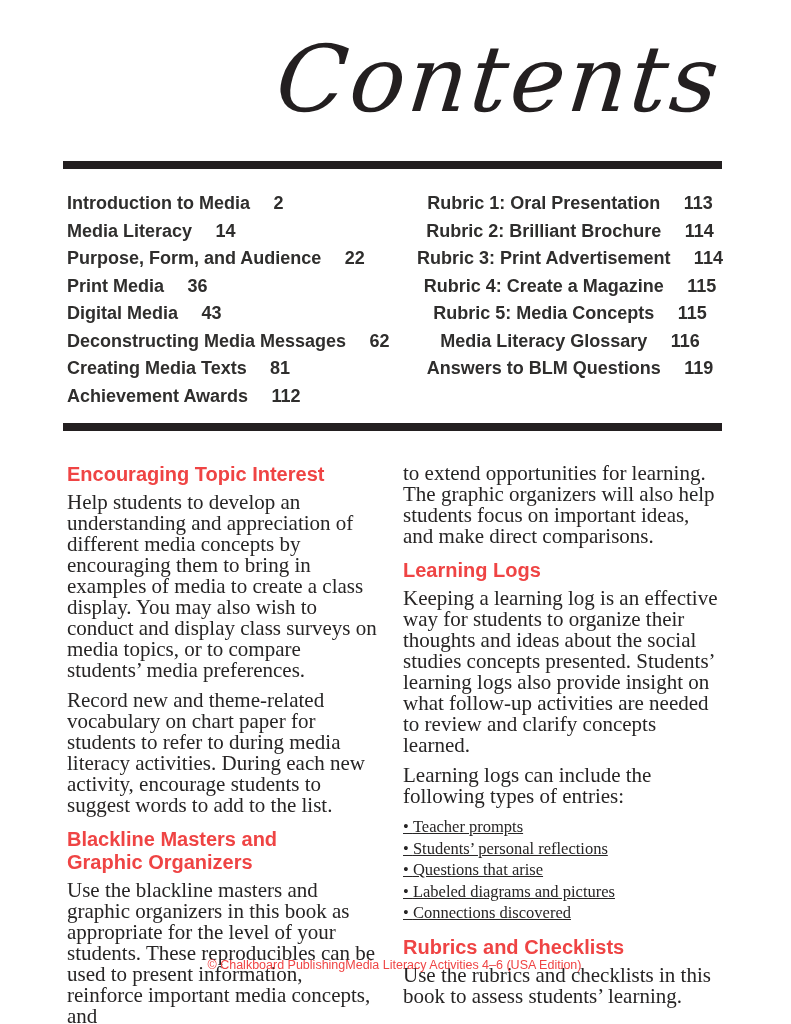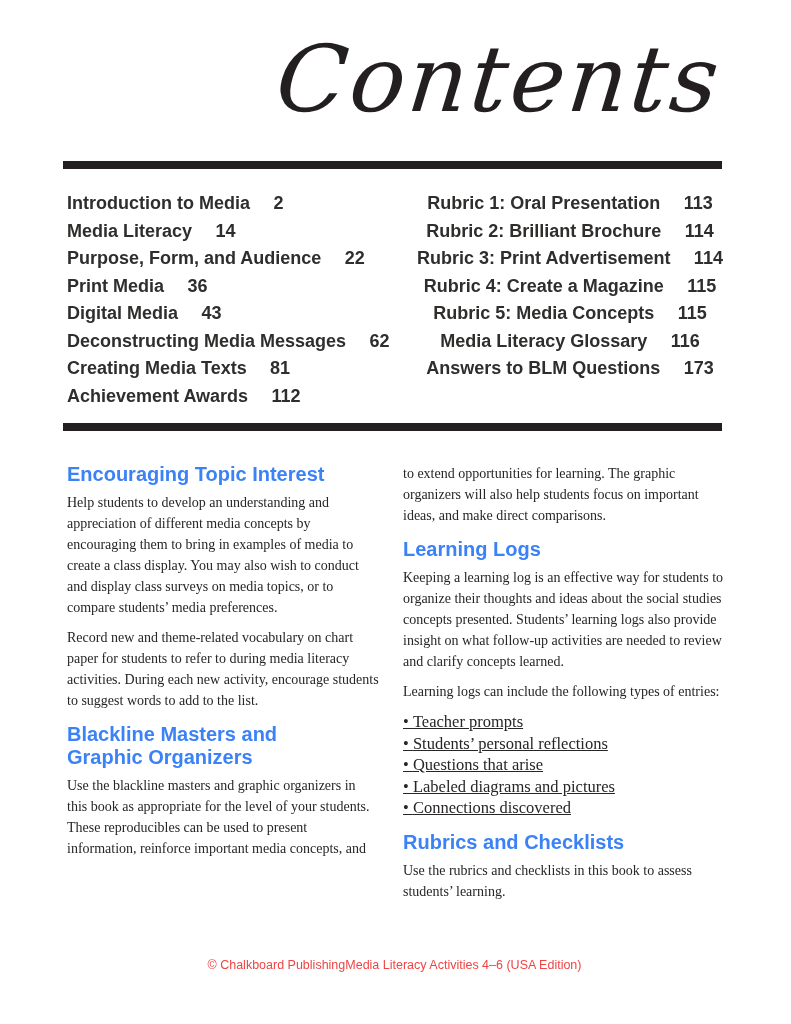--- a/index.html
+++ b/index.html
@@ -56,28 +56,28 @@
     display: flex;
     gap: 24px;
   }
   .col-left { width: 312px; flex: none; }
   .col-right { flex: 1; }
   .body-text h3 {
     font-family: "Liberation Sans", sans-serif;
     font-weight: bold;
     font-size: 20px;
     line-height: 23px;
-    color: #3b82f6;
+    color: #ef4444;
     margin: 12px 0 6px;
     white-space: pre-line;
   }
   .body-text h3:first-child { margin-top: 0; }
   .body-text p {
     font-family: "Liberation Serif", serif;
-    font-size: 14px;
+    font-size: 21px;
     line-height: 21px;
     color: #272525;
     margin: 0 0 9px;
   }
   .bullet-list {
     list-style: none;
     margin: 2px 0 8px;
     font-family: "Liberation Serif", serif;
     font-size: 16.5px;
     line-height: 21.5px;
@@ -114,21 +114,21 @@
       <div class="toc-row"><span>Creating Media Texts</span><span class="toc-page">81</span></div>
       <div class="toc-row"><span>Achievement Awards</span><span class="toc-page">112</span></div>
     </div>
     <div class="toc-col toc-col-right">
       <div class="toc-row"><span>Rubric 1: Oral Presentation</span><span class="toc-page">113</span></div>
       <div class="toc-row"><span>Rubric 2: Brilliant Brochure</span><span class="toc-page">114</span></div>
       <div class="toc-row"><span>Rubric 3: Print Advertisement</span><span class="toc-page">114</span></div>
       <div class="toc-row"><span>Rubric 4: Create a Magazine</span><span class="toc-page">115</span></div>
       <div class="toc-row"><span>Rubric 5: Media Concepts</span><span class="toc-page">115</span></div>
       <div class="toc-row"><span>Media Literacy Glossary</span><span class="toc-page">116</span></div>
-      <div class="toc-row"><span>Answers to BLM Questions</span><span class="toc-page">173</span></div>
+      <div class="toc-row"><span>Answers to BLM Questions</span><span class="toc-page">119</span></div>
     </div>
   </div>
 
   <div class="rule rule-mid"></div>
 
   <div class="body-text">
     <div class="col-left">
       <h3>Encouraging Topic Interest</h3>
       <p>Help students to develop an understanding and appreciation of different media concepts by encouraging them to bring in examples of media to create a class display. You may also wish to conduct and display class surveys on media topics, or to compare students’ media preferences.</p>
       <p>Record new and theme-related vocabulary on chart paper for students to refer to during media literacy activities. During each new activity, encourage students to suggest words to add to the list.</p>

